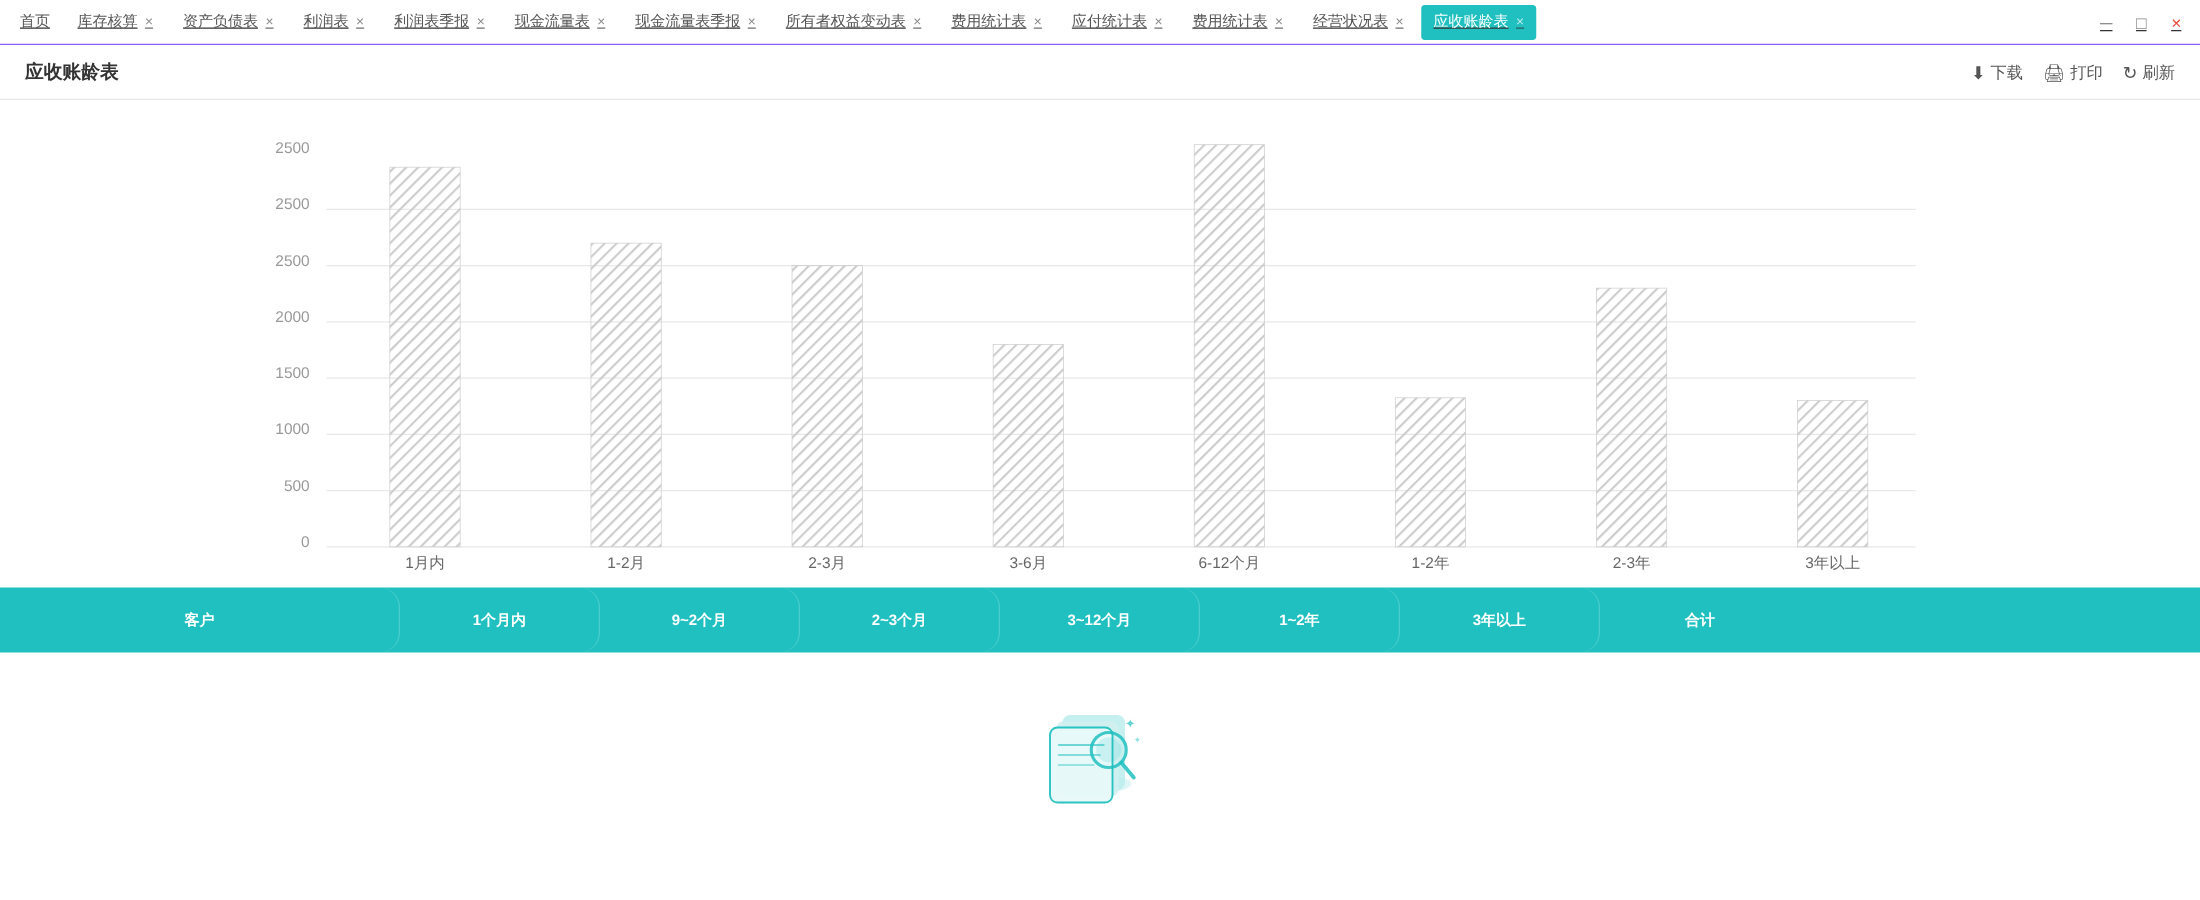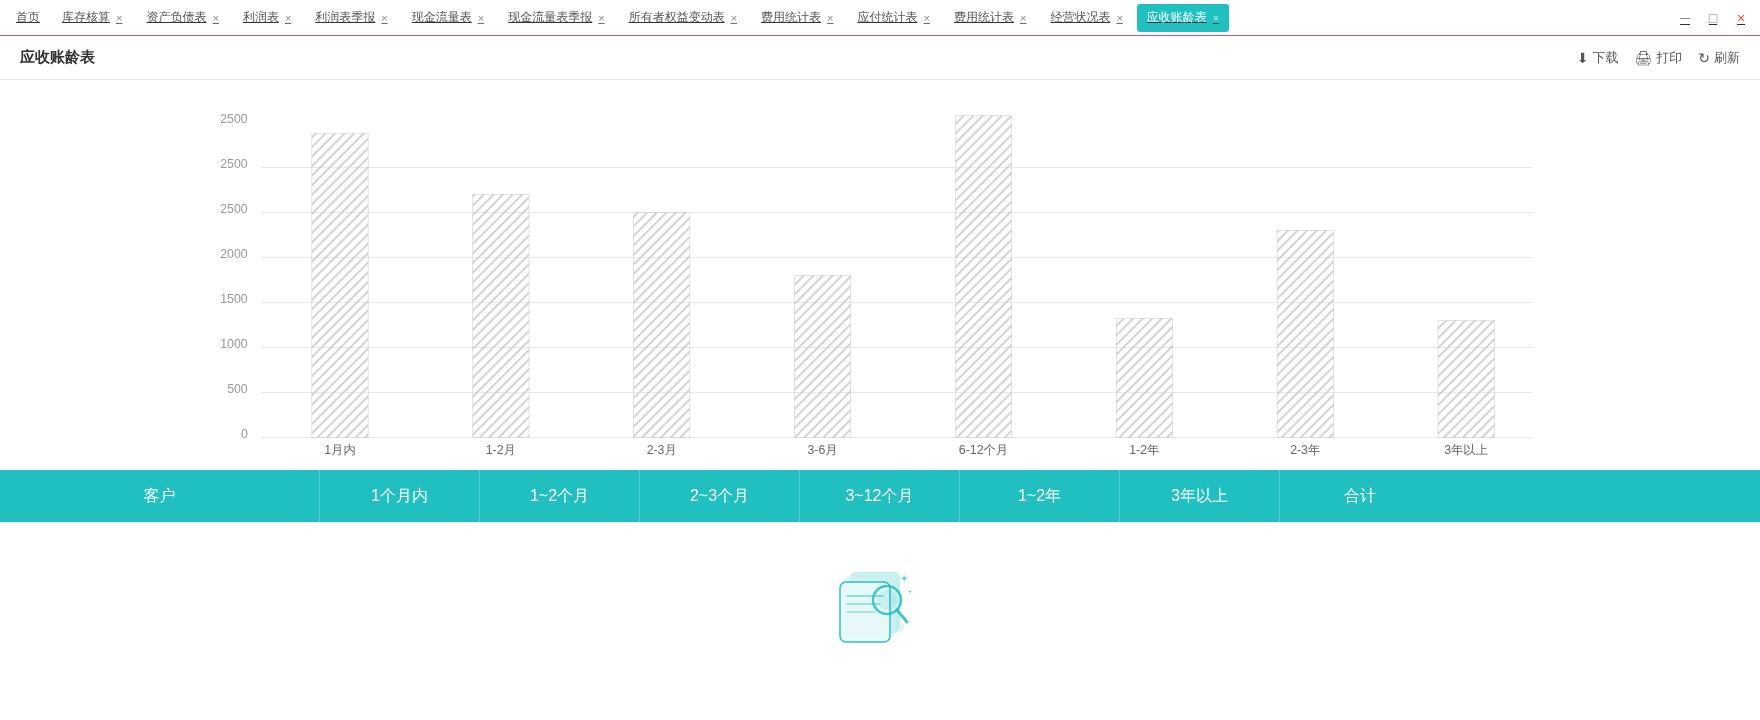--- a/index.html
+++ b/index.html
@@ -120,25 +120,26 @@
       display: grid;
       grid-template-columns: 2fr 1fr 1fr 1fr 1fr 1fr 1fr 1fr 1fr 1fr;
       background: #20c0c0;
       color: #fff;
       height: 52px;
     }
     .th-cell {
       display: flex;
       align-items: center;
       justify-content: center;
-      font-size: 16px;
-      font-weight: 400;
+      font-size: 12px;
+      font-weight: 700;
       border-right: 1px solid rgba(255,255,255,0.2);
       padding: 0 8px;
       text-align: center;
+      border-radius: 16px;
     }
     .th-cell:last-child { border-right: none; }
 
     
     .empty-state {
       display: flex;
       flex-direction: column;
       align-items: center;
       justify-content: flex-start;
       padding-top: 30px;
@@ -275,21 +276,21 @@
       <text x="978" y="315" font-size="11" fill="#666" text-anchor="middle">2-3年</text>
 
       <rect x="1096" y="196" width="50" height="104" fill="url(#hatch)" stroke="#ccc" stroke-width="0.5"></rect>
       <text x="1121" y="315" font-size="11" fill="#666" text-anchor="middle">3年以上</text>
     </svg>
   </div>
 
   <div class="table-header">
     <div class="th-cell">客户</div>
     <div class="th-cell">1个月内</div>
-    <div class="th-cell">1~2个月</div>
+    <div class="th-cell">9~2个月</div>
     <div class="th-cell">2~3个月</div>
     <div class="th-cell">3~12个月</div>
     <div class="th-cell">1~2年</div>
     <div class="th-cell">3年以上</div>
     <div class="th-cell">合计</div>
   </div>
 
   <div class="empty-state">
 
     <svg width="110" height="100" viewBox="0 0 110 100">

